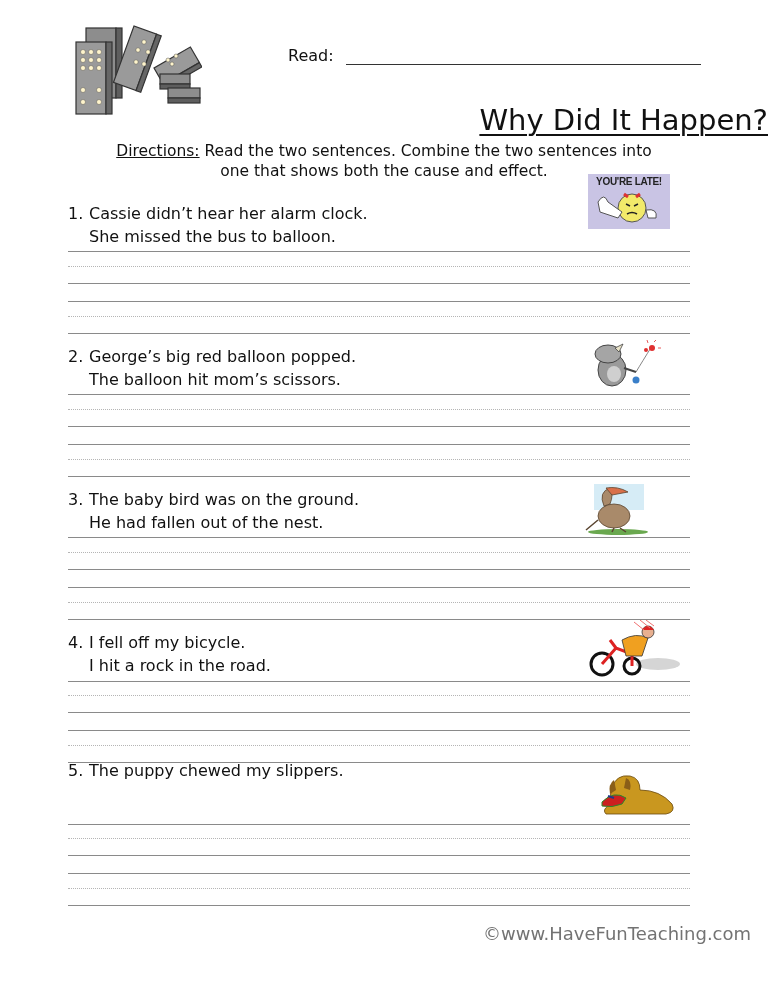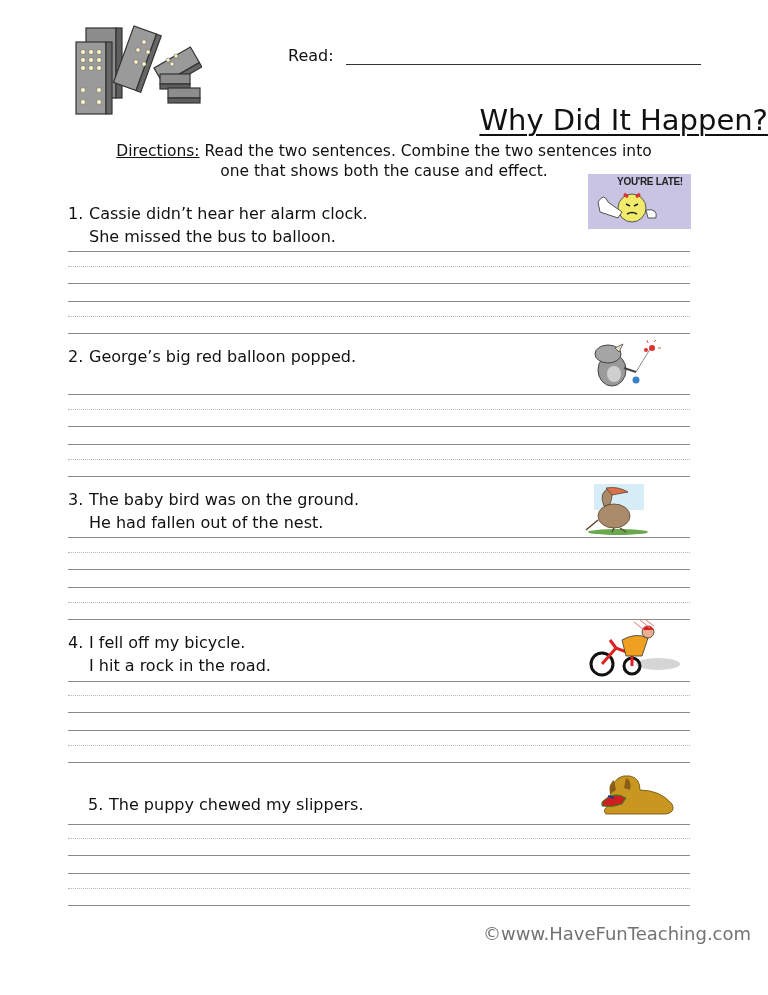--- a/index.html
+++ b/index.html
@@ -79,40 +79,41 @@
 
 <div class="abs directions">
   <div><span class="lbl">Directions:</span><span> Read the two sentences.  Combine the two sentences into</span></div>
   <div>one that shows both the cause and effect.</div>
 </div>
 
 <div class="abs q" style="top:202px;">
   <div><span class="num">1.</span><span>Cassie didn’t hear her alarm clock.</span></div>
   <div class="l2">She missed the bus to balloon.</div>
 </div>
-<div class="pic" style="left:588px;top:174px;width:82px;height:55px;background:#c9c4e4;padding-left:21px;">
+<div class="pic" style="left:588px;top:174px;width:82px;height:55px;background:#c9c4e4;">
   <div style="font-family:'Liberation Sans',sans-serif;font-size:10px;font-weight:bold;color:#222;text-align:center;letter-spacing:-0.3px;margin-top:2px;">YOU'RE LATE!</div>
   <svg width="82" height="40" viewBox="0 0 82 40" style="position:absolute;left:0;top:14px;">
     <circle cx="44" cy="20" r="14" fill="#f2ea6a" stroke="#555" stroke-width="1"></circle>
     <path d="M36 6 l4 3 M52 6 l-4 3" stroke="#d33" stroke-width="3"></path>
     <path d="M38 16 l4 2 M50 16 l-4 2" stroke="#222" stroke-width="1.5"></path>
     <path d="M39 26 q5 -3 10 0" stroke="#222" stroke-width="1.5" fill="none"></path>
     <path d="M10 14 q6 -10 10 0 l14 10 l-4 6 l-18 -6 z" fill="#fff" stroke="#555" stroke-width="1"></path>
     <path d="M58 22 q12 -2 10 8 l-8 0 z" fill="#fff" stroke="#555" stroke-width="1"></path>
   </svg>
 </div>
 <div class="abs solid" style="top:251px;"></div>
 <div class="abs dot" style="top:266px;"></div>
 <div class="abs solid" style="top:283px;"></div>
 <div class="abs solid" style="top:301px;"></div>
 <div class="abs dot" style="top:316px;"></div>
 <div class="abs solid" style="top:333px;"></div>
 
 <div class="abs q" style="top:345px;">
   <div><span class="num">2.</span><span>George’s big red balloon popped.</span></div>
+  <div class="l2">The balloon hit mom’s scissors.</div>
 </div>
 <svg class="pic" style="left:582px;top:340px;" width="84" height="52" viewBox="0 0 84 52">
   <ellipse cx="30" cy="30" rx="14" ry="16" fill="#9a9a9a" stroke="#444" stroke-width="1"></ellipse>
   <ellipse cx="26" cy="14" rx="13" ry="9" fill="#a5a5a5" stroke="#444" stroke-width="1"></ellipse>
   <path d="M33 8 l8 -4 l-4 8 z" fill="#e9e3c8" stroke="#444" stroke-width="0.8"></path>
   <ellipse cx="32" cy="34" rx="7" ry="8" fill="#cfcfcf"></ellipse>
   <path d="M42 28 l12 4" stroke="#444" stroke-width="2"></path>
   <path d="M54 32 q6 -10 16 -26" stroke="#666" stroke-width="0.8" fill="none"></path>
   <circle cx="54" cy="40" r="3.5" fill="#3a7fc9"></circle>
   <circle cx="70" cy="8" r="3" fill="#e03030"></circle>
@@ -159,21 +160,21 @@
   <path d="M54 10 q6 -8 12 0" fill="#d22"></path>
   <path d="M46 2 l10 8 M52 0 l10 8 M58 0 l8 6" stroke="#f07070" stroke-width="1"></path>
 </svg>
 <div class="abs solid" style="top:681px;"></div>
 <div class="abs dot" style="top:695px;"></div>
 <div class="abs solid" style="top:712px;"></div>
 <div class="abs solid" style="top:730px;"></div>
 <div class="abs dot" style="top:745px;"></div>
 <div class="abs solid" style="top:762px;"></div>
 
-<div class="abs q" style="top:793px;margin-left:20px;">
+<div class="abs q" style="top:759px;">
   <div><span class="num">5.</span><span>The puppy chewed my slippers.</span></div>
 </div>
 <svg class="pic" style="left:592px;top:766px;" width="90" height="50" viewBox="0 0 90 50">
   <path d="M20 22 q4 -14 18 -12 q10 2 10 14 q20 0 32 14 q4 8 -6 10 l-60 0 q-4 -4 2 -8 z" fill="#c9971f" stroke="#6a4a10" stroke-width="0.8"></path>
   <path d="M22 14 q-6 4 -4 14 l6 -4 z" fill="#8a5e18"></path>
   <path d="M34 12 q6 2 4 12 l-6 -2 z" fill="#8a5e18"></path>
   <path d="M10 36 q12 -12 24 -4 l-4 6 q-10 4 -20 2 z" fill="#cc2020" stroke="#2a8a2a" stroke-width="1"></path>
   <path d="M16 30 l6 2" stroke="#223a88" stroke-width="2"></path>
 </svg>
 <div class="abs solid" style="top:824px;"></div>

